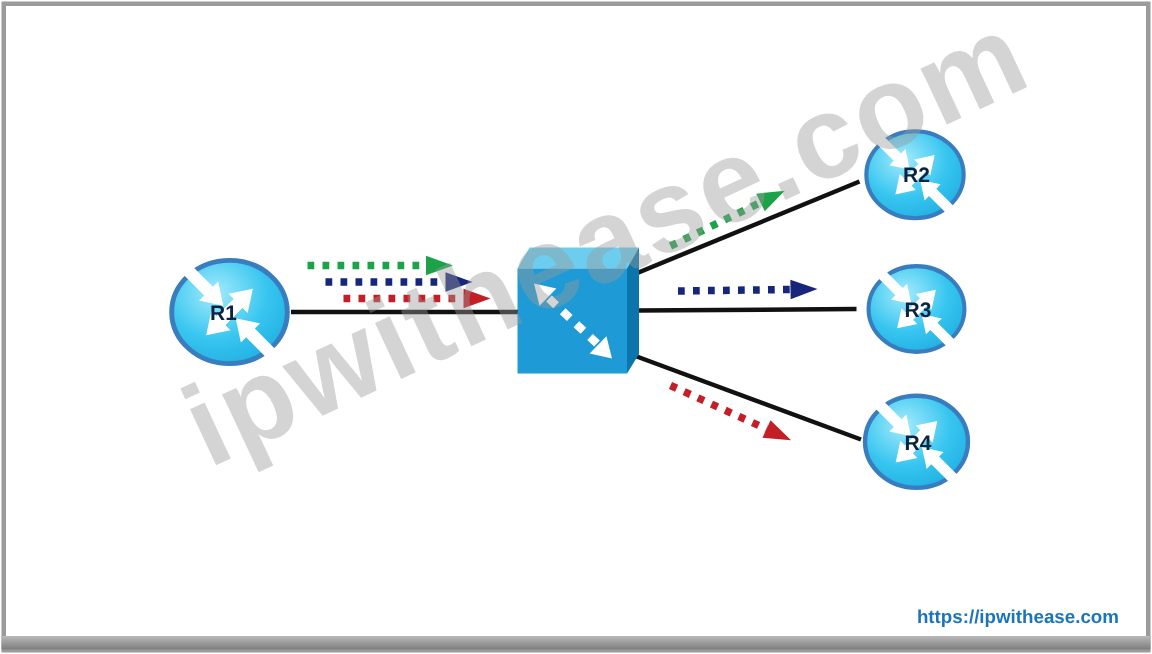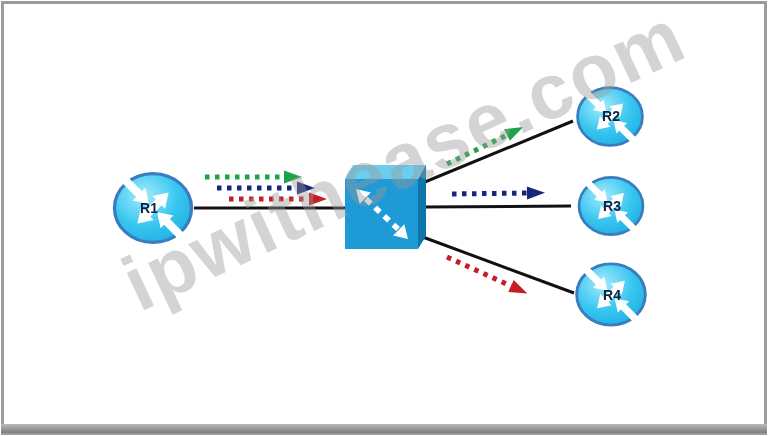--- a/index.html
+++ b/index.html
@@ -111,17 +111,18 @@
       <text x="611" y="121">R2</text>
       <text x="612" y="211">R3</text>
       <text x="612" y="300">R4</text>
     </g>
   </svg>
 
   <div class="watermark">ipwithease.com</div>
 
 
 
+  <div class="footer-link">https://ipwithease.com</div>
 
   <div class="frame"></div>
   <div class="bottom-strip"></div>
 
 </div>
 
 </body></html>

